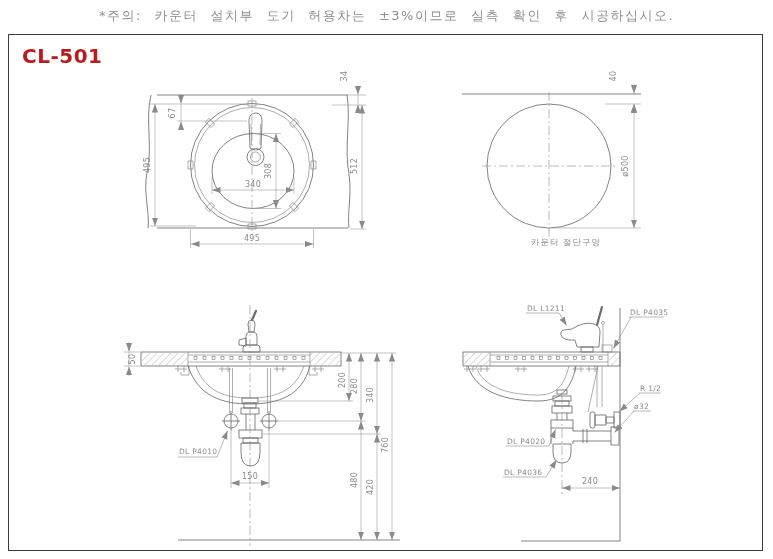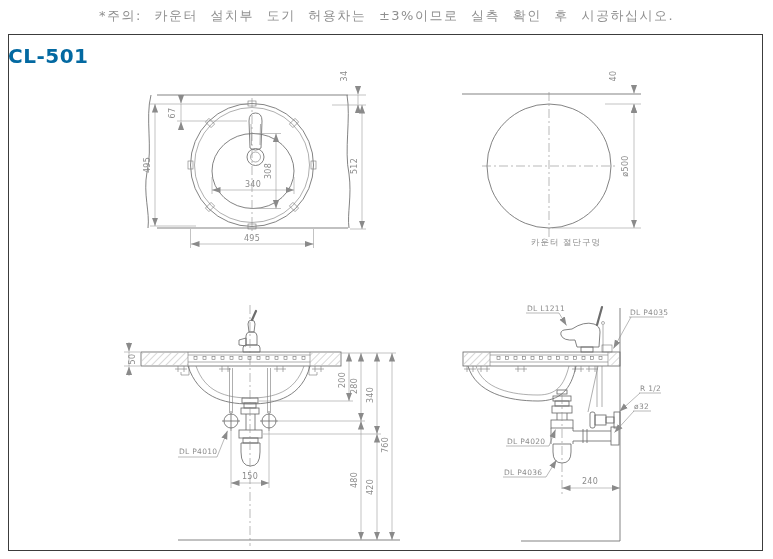--- a/index.html
+++ b/index.html
@@ -1,19 +1,19 @@
 <!DOCTYPE html>
 <html><head>
 <meta charset="utf-8">
 <style>
   html,body{margin:0;padding:0;background:#fff;}
   body{width:773px;height:559px;position:relative;font-family:"DejaVu Sans",sans-serif;overflow:hidden;}
   .notice{position:absolute;left:0;top:7px;width:773px;text-align:center;font-size:13px;color:#8f8f8f;letter-spacing:1.5px;word-spacing:7px;white-space:nowrap;}
   .frame{position:absolute;left:8px;top:34px;width:755px;height:517px;border:1.3px solid #3c3c3c;box-sizing:border-box;background:#fff;}
-  .title{position:absolute;left:8px;top:44px;font-size:20px;font-weight:bold;color:#0369a1;letter-spacing:0.5px;}
+  .title{position:absolute;left:22px;top:44px;font-size:20px;font-weight:bold;color:#b91c1c;letter-spacing:0.5px;}
   svg{position:absolute;overflow:visible;}
   #plan{left:110px;top:58px;}
   #cutout{left:440px;top:58px;}
   #front{left:110px;top:300px;}
   #side{left:430px;top:295px;}
   .ln{stroke:#6d6d6d;stroke-width:0.85;fill:none;}
   .thin{stroke:#787878;stroke-width:0.6;fill:none;}
   .cl{stroke:#8a8a8a;stroke-width:0.6;fill:none;stroke-dasharray:9 3 2 3;}
   .dl{stroke:#9a9a9a;stroke-width:0.6;fill:none;}
   .dim{font-size:8px;fill:#8b8b8b;letter-spacing:0.3px;}

